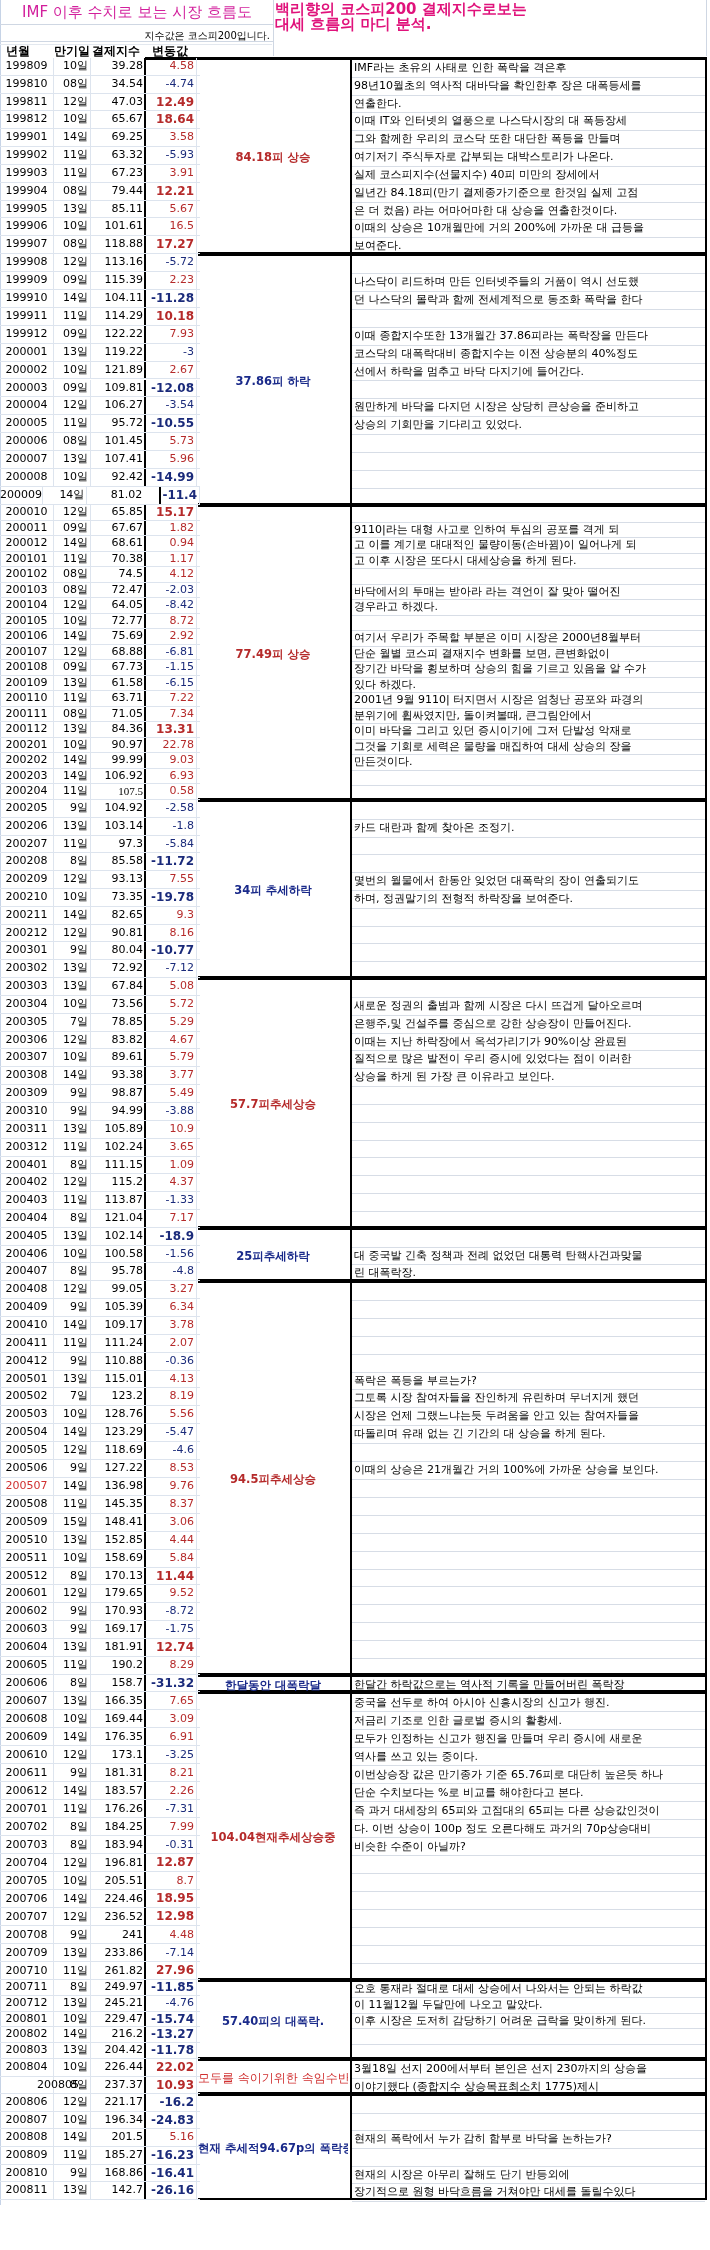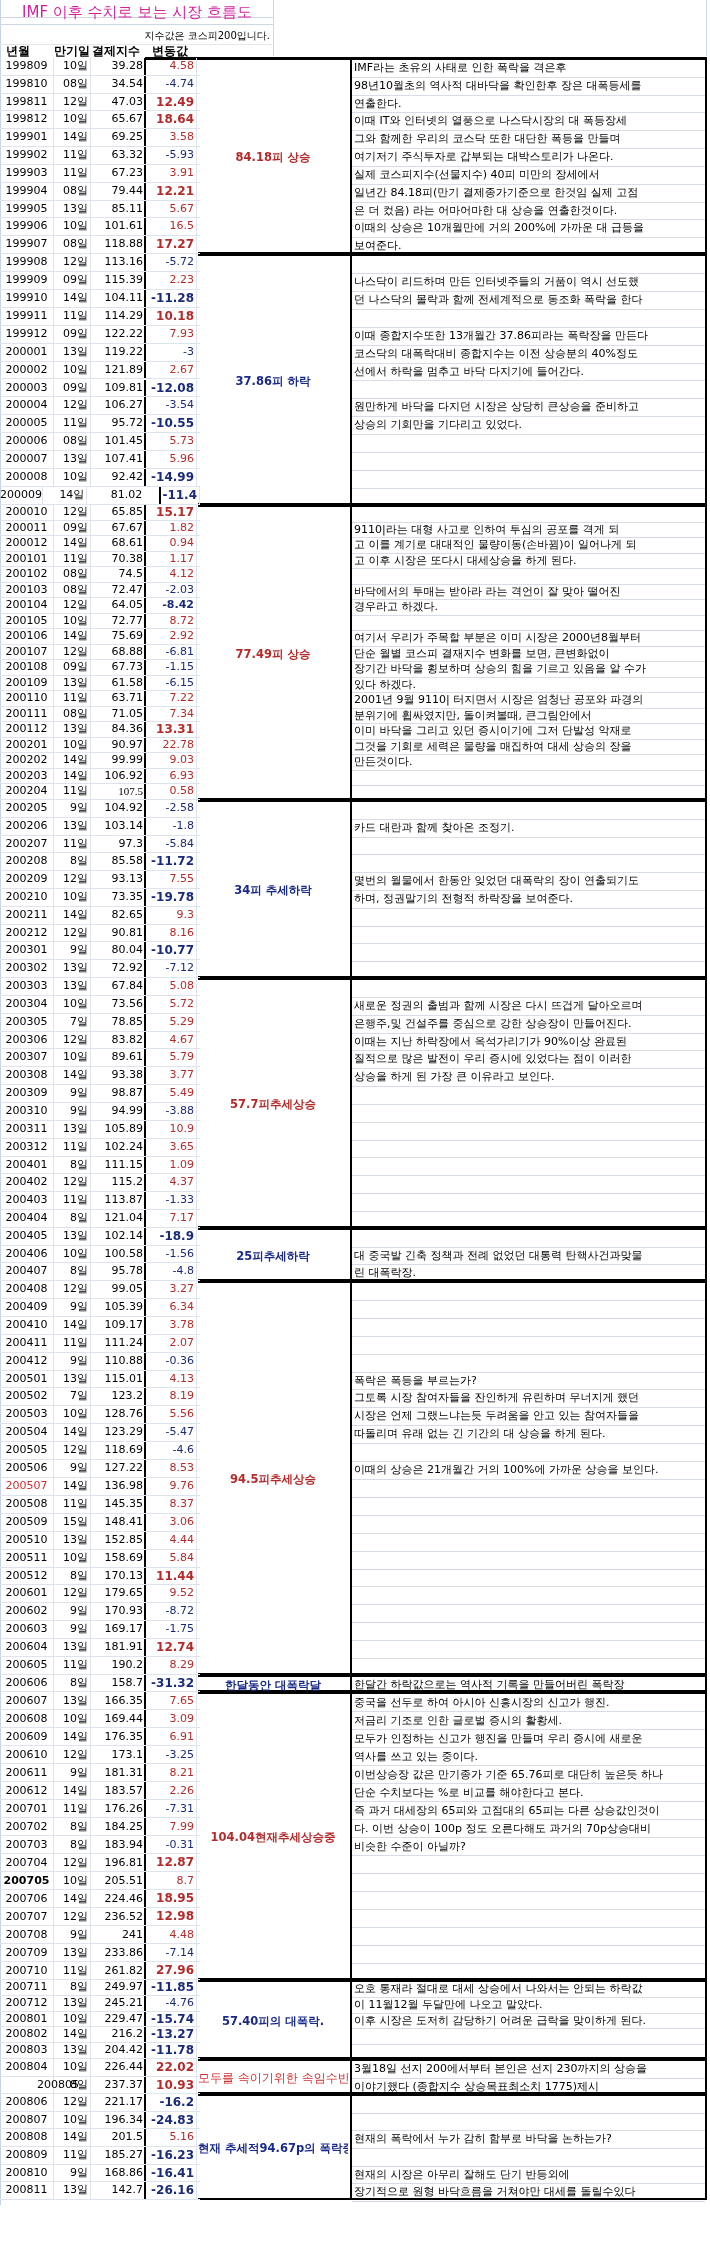--- a/index.html
+++ b/index.html
@@ -1,21 +1,21 @@
 <!DOCTYPE html>
 <html><head>
 <meta charset="utf-8">
 <style>
   * { box-sizing: border-box; margin: 0; padding: 0; }
   html, body { width: 710px; height: 2250px; background: #ffffff; overflow: hidden; }
   body { font-family: "DejaVu Sans", "Liberation Sans", sans-serif; position: relative; }
   .sheet { position: absolute; left: 0; top: 0; width: 710px; height: 2210px; }
   .gridline-left { position: absolute; left: 0; top: 0; width: 1px; height: 2205px; background: #c6d3e6; }
   .title { position: absolute; left: 0; top: 0; width: 274px; height: 25px; color: #d21f9c; font-size: 15px; text-align: center; line-height: 25px; border-bottom: 1px solid #cfd7e3; }
-  .title-wrap { position:absolute; left:0; top:0; width:273px; height:18px; border-bottom:1px solid #cfd7e3;}
+  .title-wrap { position:absolute; left:0; top:0; width:273px; height:42px; border-bottom:1px solid #cfd7e3;}
   .title-r { position: absolute; left: 273px; top: 2px; width: 437px; color: #e0127b; font-size: 15px; line-height: 15px; padding-left: 2px; font-weight: bold; }
   .title-r span { display:block; }
   .note { position: absolute; left: 0; top: 26px; width: 272px; height: 19px; font-size: 10px; text-align: right; line-height: 19px; padding-right: 2px; border-bottom:1px solid #e3e8ef; }
   .vsep { position:absolute; left:273px; top:0; width:1px; height:56px; background:#cfd7e3; }
   .vsep-r { position:absolute; left:706px; top:0; width:1px; height:56px; background:#cfd7e3; }
   .hdr { position: absolute; top: 45px; height: 13px; font-size: 12px; font-weight: bold; line-height: 13px; }
   .hdr-bar { position:absolute; left:145px; top:57px; width:562px; height:3px; background:#000; }
   .row { display: flex; height: 17.8px; border-bottom: 1px solid #dde4ee; font-size: 11px; align-items: center; }
   .c-ym { width: 54px; text-align: center; border-right:1px solid #dde4ee; height:100%; line-height:17px;}
   .c-day { width: 37px; text-align: right; padding-right: 2px; border-right:1px solid #dde4ee; height:100%; line-height:17px;}
@@ -36,20 +36,24 @@
 </head>
 <body>
 
 <div class="sheet">
   <div class="gridline-left"></div>
   <div class="title-wrap">
     <div class="title">IMF 이후 수치로 보는 시장 흐름도</div>
   </div>
   <div class="vsep"></div>
   <div class="vsep-r"></div>
+  <div class="title-r">
+    <span>백리향의 코스피200 결제지수로보는</span>
+    <span>대세 흐름의 마디 분석.</span>
+  </div>
   <div class="note">지수값은 코스피200입니다.</div>
 
   <div class="hdr" style="left:6px;width:44px;">년월</div>
   <div class="hdr" style="left:54px;width:40px;">만기일</div>
   <div class="hdr" style="left:92px;width:54px;">결제지수</div>
   <div class="hdr" style="left:152px;width:46px;">변동값</div>
   <div class="hdr-bar"></div>
 
   <div id="groups">
       <div class="group" style="top: 58px; height: 196px;">
@@ -420,21 +424,21 @@
       <div class="row" style="position: absolute; left: 0px; top: 582.632px; height: 15.5263px; width: 200px;">
         <div class="c-ym" style="line-height: 14.5263px;">200103</div>
         <div class="c-day" style="line-height: 14.5263px;">08일</div>
         <div class="c-idx" style="line-height: 14.5263px;">72.47</div>
         <div class="c-chg down" style="line-height: 14.5263px;">-2.03</div>
       </div>
       <div class="row" style="position: absolute; left: 0px; top: 598.158px; height: 15.5263px; width: 200px;">
         <div class="c-ym" style="line-height: 14.5263px;">200104</div>
         <div class="c-day" style="line-height: 14.5263px;">12일</div>
         <div class="c-idx" style="line-height: 14.5263px;">64.05</div>
-        <div class="c-chg down" style="line-height: 14.5263px; font-weight: bold;">-8.42</div>
+        <div class="c-chg down" style="line-height: 14.5263px;">-8.42</div>
       </div>
       <div class="row" style="position: absolute; left: 0px; top: 613.684px; height: 15.5263px; width: 200px;">
         <div class="c-ym" style="line-height: 14.5263px;">200105</div>
         <div class="c-day" style="line-height: 14.5263px;">10일</div>
         <div class="c-idx" style="line-height: 14.5263px;">72.77</div>
         <div class="c-chg up" style="line-height: 14.5263px;">8.72</div>
       </div>
       <div class="row" style="position: absolute; left: 0px; top: 629.211px; height: 15.5263px; width: 200px;">
         <div class="c-ym" style="line-height: 14.5263px;">200106</div>
         <div class="c-day" style="line-height: 14.5263px;">14일</div>
@@ -855,21 +859,21 @@
         <div class="c-idx" style="line-height: 17px;">183.94</div>
         <div class="c-chg down" style="line-height: 17px;">-0.31</div>
       </div>
       <div class="row" style="position: absolute; left: 0px; top: 1854px; height: 18px; width: 200px;">
         <div class="c-ym" style="line-height: 17px;">200704</div>
         <div class="c-day" style="line-height: 17px;">12일</div>
         <div class="c-idx" style="line-height: 17px;">196.81</div>
         <div class="c-chg up bold" style="line-height: 17px;">12.87</div>
       </div>
       <div class="row" style="position: absolute; left: 0px; top: 1872px; height: 18px; width: 200px;">
-        <div class="c-ym" style="line-height: 17px; font-weight: bold;">200705</div>
+        <div class="c-ym" style="line-height: 17px;">200705</div>
         <div class="c-day" style="line-height: 17px;">10일</div>
         <div class="c-idx" style="line-height: 17px;">205.51</div>
         <div class="c-chg up" style="line-height: 17px;">8.7</div>
       </div>
       <div class="row" style="position: absolute; left: 0px; top: 1890px; height: 18px; width: 200px;">
         <div class="c-ym" style="line-height: 17px;">200706</div>
         <div class="c-day" style="line-height: 17px;">14일</div>
         <div class="c-idx" style="line-height: 17px;">224.46</div>
         <div class="c-chg up bold" style="line-height: 17px;">18.95</div>
       </div>

